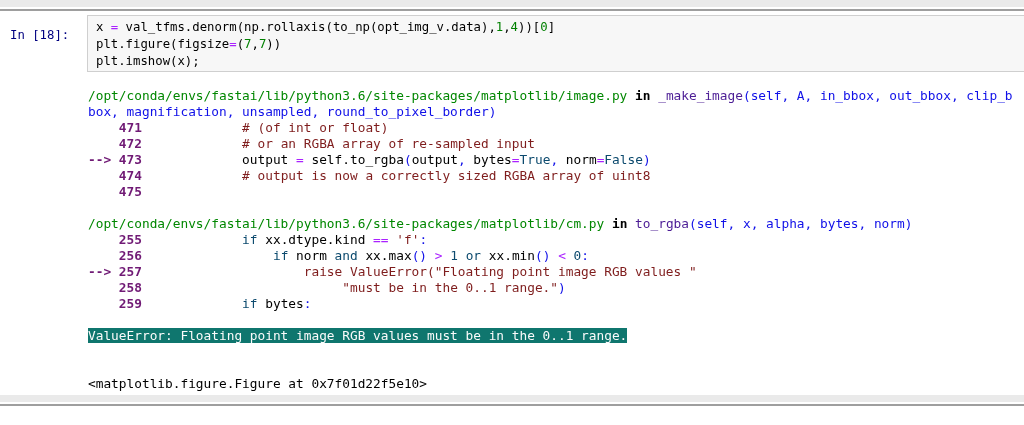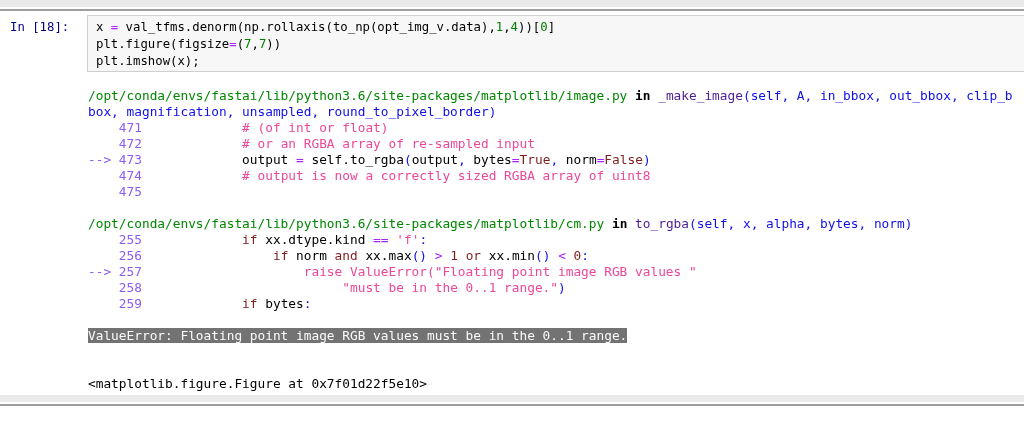--- a/index.html
+++ b/index.html
@@ -9,21 +9,21 @@
   }
   .page{position:absolute;inset:0;}
   
   .divider{position:absolute;left:0;right:0;}
   .divider-top{top:0;}
   .divider-bottom{top:395px;}
   .band{height:7px;background:#eaeaea;}
   .rule{height:2px;background:#9e9e9e;margin-top:2px;}
   
   .prompt{
-    position:absolute;left:10px;top:20px;
+    position:absolute;left:10px;top:28px;
     color:#000080;font-size:12.3px;line-height:15px;white-space:pre;
   }
   .input-box{
     position:absolute;left:87px;top:15px;right:-2px;height:57px;
     background:#f7f7f7;border:1px solid #cfcfcf;box-sizing:border-box;
   }
   .code{margin:0;padding:3px 8px;font-size:12.3px;line-height:17px;}
   .in-line{height:17px;white-space:pre;}
   
   .output{
@@ -32,24 +32,24 @@
   }
   .out-line{height:16px;white-space:pre;}
   
   .c-n,.c-k{color:#000000;}
   .c-op{color:#aa22ff;}
   .c-num{color:#008000;}
   .c-g{color:#008700;}            
   .c-b{color:#000000;font-weight:bold;margin-top:31px;}   
   .c-t{color:#4c1d95;}            
   .c-bl{color:#1010e8;text-align:right;}           
-  .c-ln,.c-ar{color:#8b5cf6;font-weight:normal;} 
-  .c-gr{color:#7f1d1d;}           
-  .c-r{color:#ec4899;}            
-  .c-sel{background:#737373;color:#fbfbfb;}   
+  .c-ln,.c-ar{color:#701a75;font-weight:bold;} 
+  .c-gr{color:#0c4a6e;}           
+  .c-r{color:#7f1d1d;}            
+  .c-sel{background:#0f766e;color:#fbfbfb;}   
 </style>
 </head>
 <body>
 
 <div class="page">
 
   <div class="divider divider-top">
     <div class="band"></div>
     <div class="rule"></div>
   </div>

